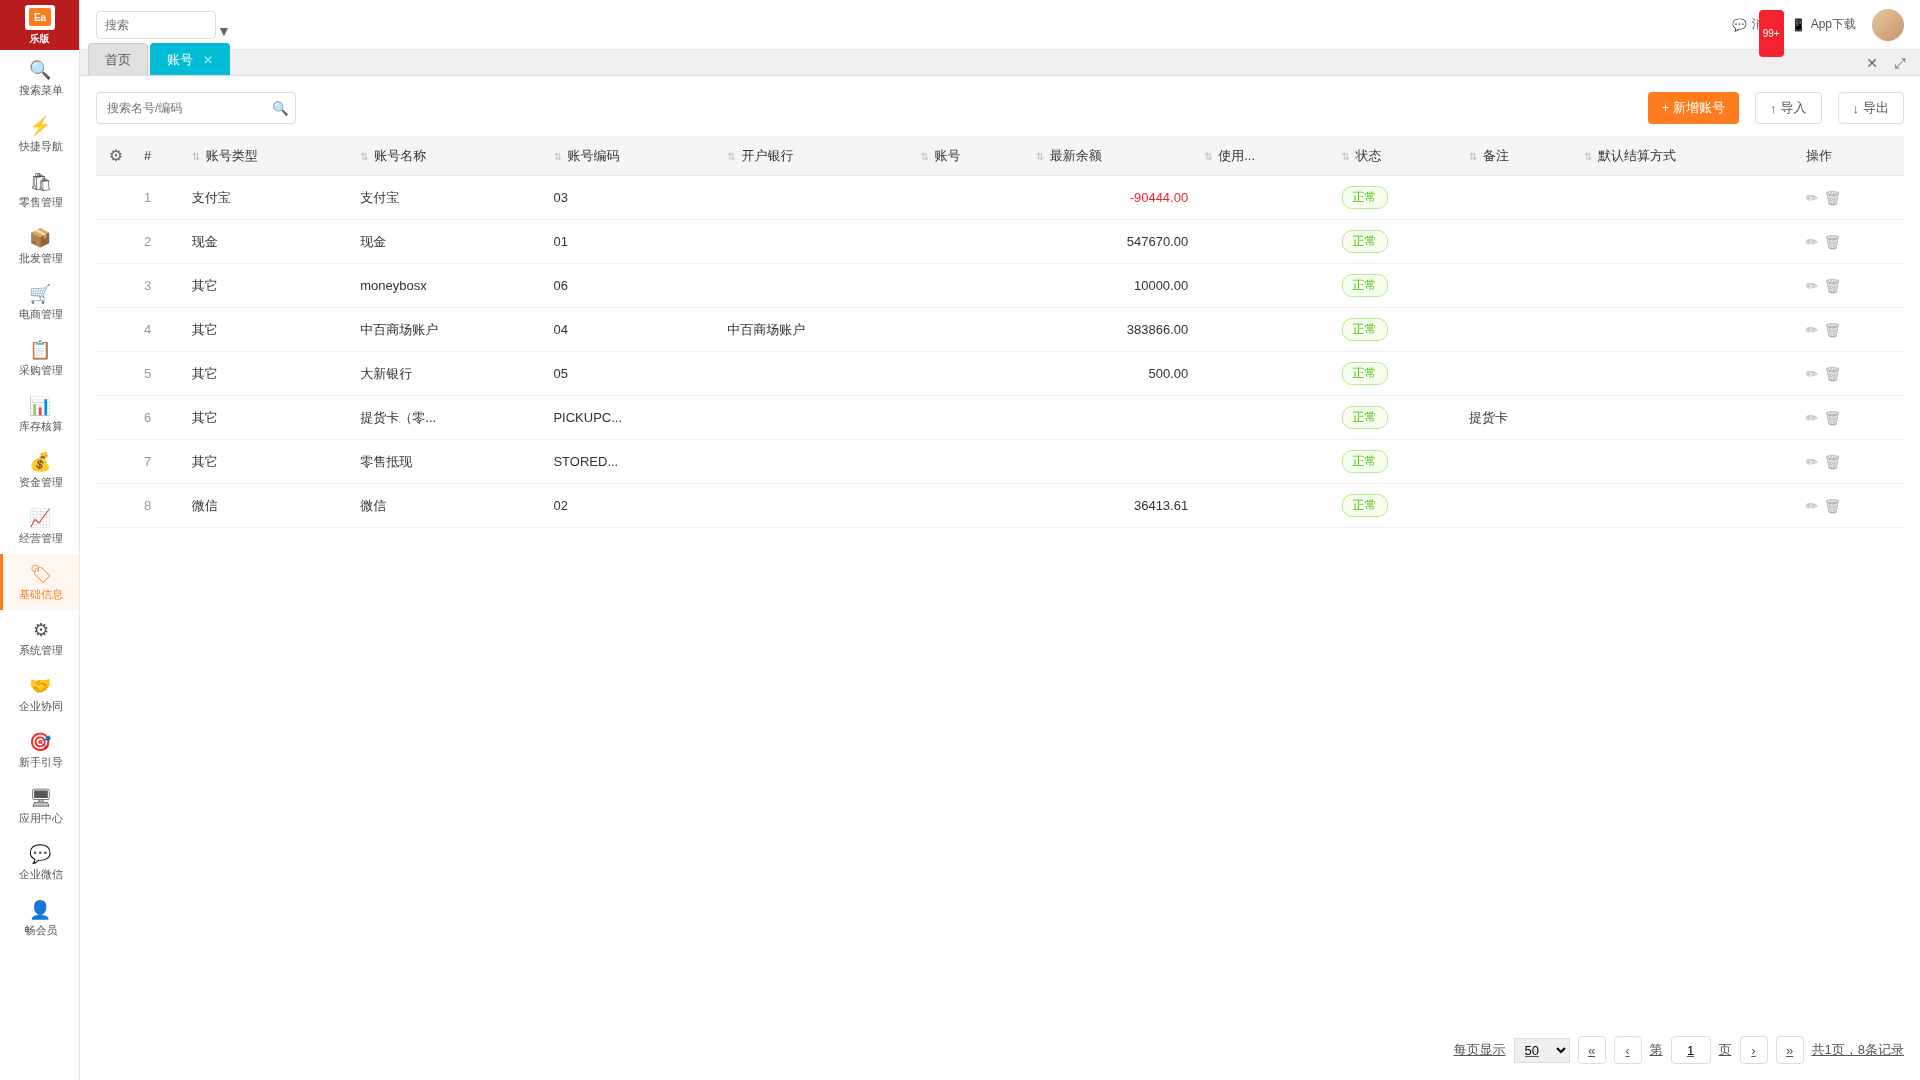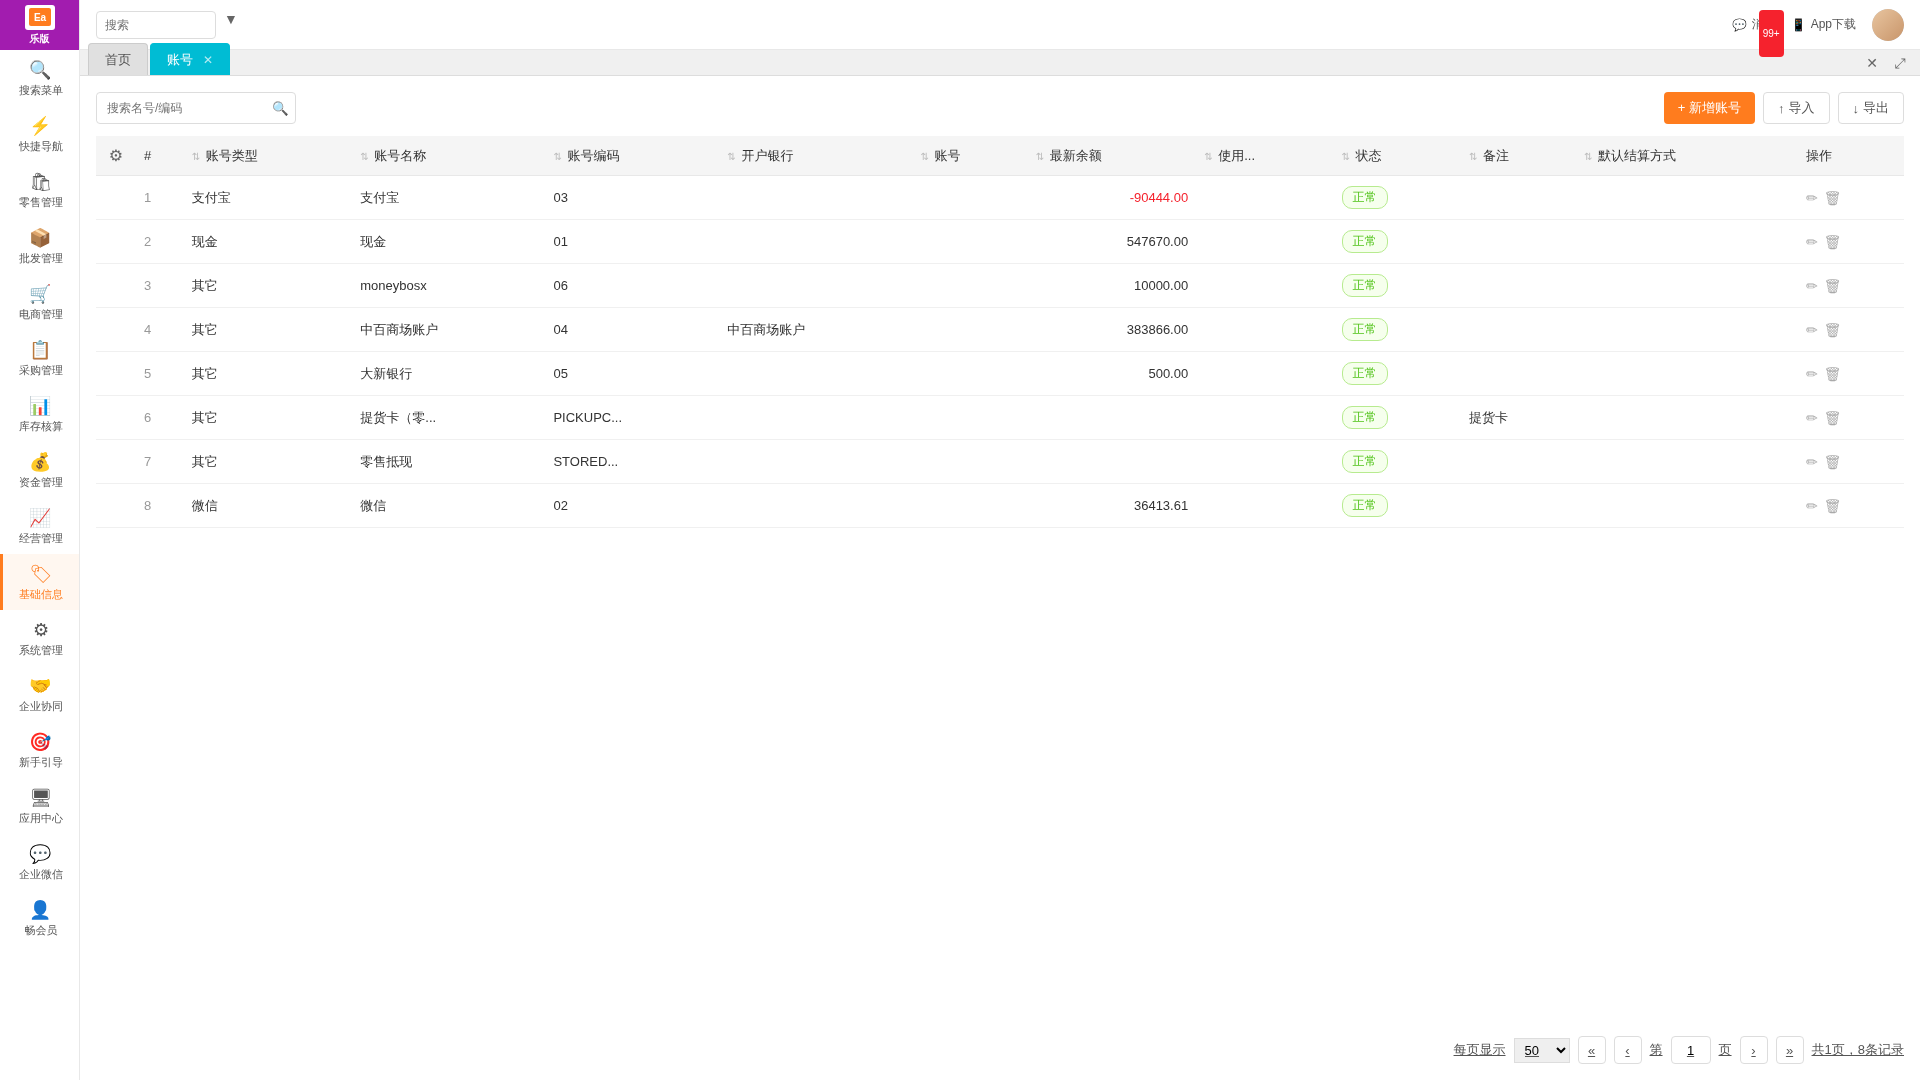--- a/index.html
+++ b/index.html
@@ -9,21 +9,21 @@
     .sidebar {
       width: 80px;
       background: #fff;
       display: flex;
       flex-direction: column;
       border-right: 1px solid #e8e8e8;
       flex-shrink: 0;
     }
     .sidebar-logo {
       height: 50px;
-      background: #a21caf;
+      background: #b91c1c;
       display: flex;
       align-items: center;
       justify-content: center;
       color: #fff;
       font-size: 12px;
       font-weight: bold;
       flex-direction: column;
     }
     .sidebar-logo-icon {
       width: 30px;
@@ -65,21 +65,21 @@
     .top-header {
       height: 50px;
       background: #fff;
       border-bottom: 1px solid #e8e8e8;
       display: flex;
       align-items: center;
       justify-content: space-between;
       padding: 0 16px;
       flex-shrink: 0;
     }
-    .top-header-left { display: flex; align-items: flex-start; gap: 8px; }
+    .top-header-left { display: flex; align-items: flex-end; gap: 1px; }
     .search-bar-top {
       width: 120px;
       height: 28px;
       border: 1px solid #ddd;
       border-radius: 4px;
       padding: 0 8px;
       font-size: 12px;
     }
     .dropdown-btn {
       border: none;
@@ -180,21 +180,21 @@
       width: 30px;
       height: 30px;
       border: none;
       background: none;
       cursor: pointer;
       display: flex;
       align-items: center;
       justify-content: center;
       color: #999;
     }
-    .toolbar-right { display: flex; gap: 8px; }
+    .toolbar-right { display: flex; gap: 16px; }
     .btn-primary {
       background: #ff7c1e;
       color: #fff;
       border: none;
       padding: 6px 14px;
       border-radius: 4px;
       cursor: pointer;
       font-size: 13px;
       display: flex;
       align-items: center;

